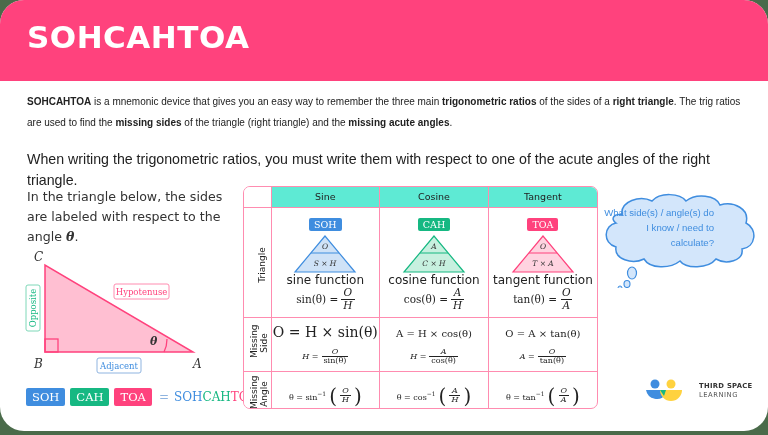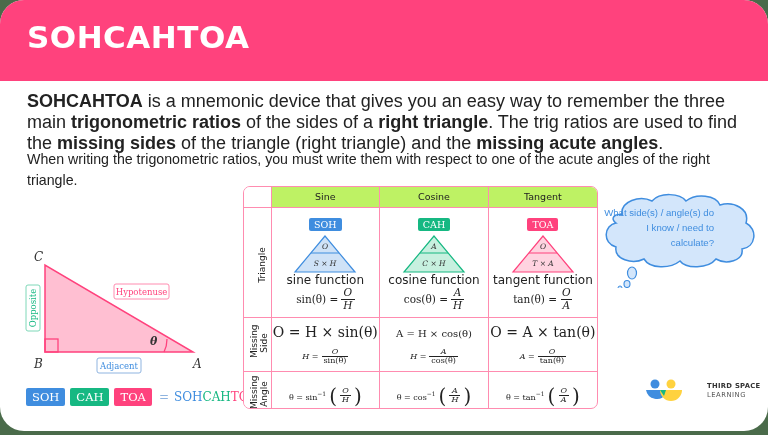--- a/index.html
+++ b/index.html
@@ -13,21 +13,21 @@
     position: absolute; left: 0; top: 0; width: 768px; height: 81px;
     background: #ff427d;
   }
   .header h1 {
     position: absolute; left: 27px; top: 19px;
     font-family: "DejaVu Sans", sans-serif; font-weight: bold; font-size: 31px;
     color: #ffffff; letter-spacing: 0.5px;
   }
   .intro {
     position: absolute; left: 27px; top: 91px; width: 725px;
-    font-family: "Liberation Sans", sans-serif; font-size: 18px; line-height: 21px; color: #222;
+    font-family: "Liberation Sans", sans-serif; font-size: 10px; line-height: 21px; color: #222;
   }
   .intro b { font-weight: bold; }
   .intro2 {
     position: absolute; left: 27px; top: 149px; width: 730px;
     font-family: "Liberation Sans", sans-serif; font-size: 14.2px; line-height: 21px; color: #222;
   }
   .left-desc {
     position: absolute; left: 27px; top: 187px; width: 200px;
     font-family: "DejaVu Sans", sans-serif; font-size: 12.6px; line-height: 20px; color: #333;
   }
@@ -53,21 +53,21 @@
     position: absolute; left: 243px; top: 186px; width: 355px; height: 223px;
     border: 1.5px solid #ff8cb0; border-radius: 7px; overflow: hidden;
   }
   table { border-collapse: collapse; width: 100%; height: 100%; table-layout: fixed; }
   td, th { border: 1.5px solid #ff8cb0; text-align: center; vertical-align: middle; padding: 0; }
   tr:first-child th { border-top: none; }
   th:first-child, td:first-child { border-left: none; }
   th:last-child, td:last-child { border-right: none; }
   tr:last-child td { border-bottom: none; }
   thead th {
-    background: #bef264; height: 20px; font-family: "DejaVu Sans", sans-serif;
+    background: #5eead4; height: 20px; font-family: "DejaVu Sans", sans-serif;
     font-weight: normal; font-size: 9.5px; color: #222;
   }
   .rowhead { width: 27px; background: #fff; }
   .rowhead span {
     display: inline-block; transform: rotate(-90deg); white-space: nowrap;
     font-family: "DejaVu Sans", sans-serif; font-size: 9px; line-height: 10px; color: #222;
   }
   .tri-cell { height: 110px; }
   .side-cell { height: 54px; }
   .angle-cell { height: 48px; }
@@ -83,37 +83,41 @@
   .frac .den { font-style: italic; border-top: 1px solid #222; padding: 0 2px; }
   .frac.plain .den { font-style: normal; }
   .it { font-style: italic; }
   .paren { font-size: 20px; font-weight: lighter; line-height: 1; }
 
   .bubble { position: absolute; left: 600px; top: 193px; }
   .bubble-text {
     position: absolute; left: 604px; top: 205px; width: 110px; text-align: right;
     font-family: Liberation Sans, sans-serif; font-size: 9.6px; line-height: 15px; color: #3f8ddf;
   }
-  .logo { position: absolute; left: 645px; top: 378px; display: flex; align-items: center; gap: 24px; }
+  .logo { position: absolute; left: 645px; top: 378px; display: flex; align-items: center; gap: 16px; }
   .logo-text { font-family: "DejaVu Sans", sans-serif; font-size: 6.8px; line-height: 9px; color: #333; }
   .logo-text .l1 { font-weight: bold; letter-spacing: 0.3px; }
   .logo-text .l2 { letter-spacing: 0.5px; color: #555; }
 </style>
 </head>
 <body>
 
 <div class="card">
 
   <div class="header">
     <h1>SOHCAHTOA</h1>
   </div>
 
   <p class="intro" id="intro-p1"><b>SOHCAHTOA</b><span> is a mnemonic device that gives you an easy way to remember the three main </span><b>trigonometric ratios</b><span> of the sides of a </span><b>right triangle</b><span>. The trig ratios are used to find the </span><b>missing sides</b><span> of the triangle (right triangle) and the </span><b>missing acute angles</b><span>.</span></p>
   <p class="intro2">When writing the trigonometric ratios, you must write them with respect to one of the acute angles of the right triangle.</p>
 
+  <div class="left-desc">
+    <span>In the triangle below, the sides are labeled with respect to the angle</span>
+    <span class="theta">θ</span><span>.</span>
+  </div>
 
   <svg class="tri-svg" width="240" height="140" viewBox="0 240 240 140">
     <polygon points="45,265 45,352 193,352" fill="#ffbfd2" stroke="#ff427d" stroke-width="1.5"></polygon>
     <rect x="45" y="339" width="13" height="13" fill="none" stroke="#ff427d" stroke-width="1.3"></rect>
     <path d="M164,352 A29,29 0 0 0 167,339" fill="none" stroke="#ff427d" stroke-width="1.3"></path>
     <text x="34" y="261" class="serif" font-style="italic" font-size="12" fill="#333" id="vC">C</text>
     <text x="34" y="368" class="serif" font-style="italic" font-size="12" fill="#333" id="vB">B</text>
     <text x="193" y="368" class="serif" font-style="italic" font-size="12" fill="#333" id="vA">A</text>
     <text x="150" y="345" class="serif" font-style="italic" font-weight="bold" font-size="11" fill="#333" id="vTheta">θ</text>
     <rect x="114" y="284" width="55" height="15" rx="2" fill="#fff" stroke="#ff8cb0" stroke-width="1"></rect>
@@ -191,21 +195,21 @@
                     <span class="den">sin(θ)</span>
                   </span>
                 </div></div></td>
           <td class="side-cell"><div class="formula" style="font-size:10px;text-align:right;">A = H × cos(θ)</div><div style="margin-top:3px;"><div class="formula small">
                   <span class="it">H =</span>
                   <span class="frac plain">
                     <span class="num">A</span>
                     <span class="den">cos(θ)</span>
                   </span>
                 </div></div></td>
-          <td class="side-cell"><div class="formula" style="font-size:14px;">O = A × tan(θ)</div><div style="margin-top:3px;"><div class="formula small">
+          <td class="side-cell"><div class="formula" style="font-size:10px;">O = A × tan(θ)</div><div style="margin-top:3px;"><div class="formula small">
                   <span class="it">A =</span>
                   <span class="frac plain">
                     <span class="num">O</span>
                     <span class="den">tan(θ)</span>
                   </span>
                 </div></div></td>
         </tr>
         <tr>
           <td class="rowhead angle-cell"><span style="white-space:normal;width:30px;text-align:center;">Missing Angle</span></td>
           <td class="angle-cell"><div class="formula small">

